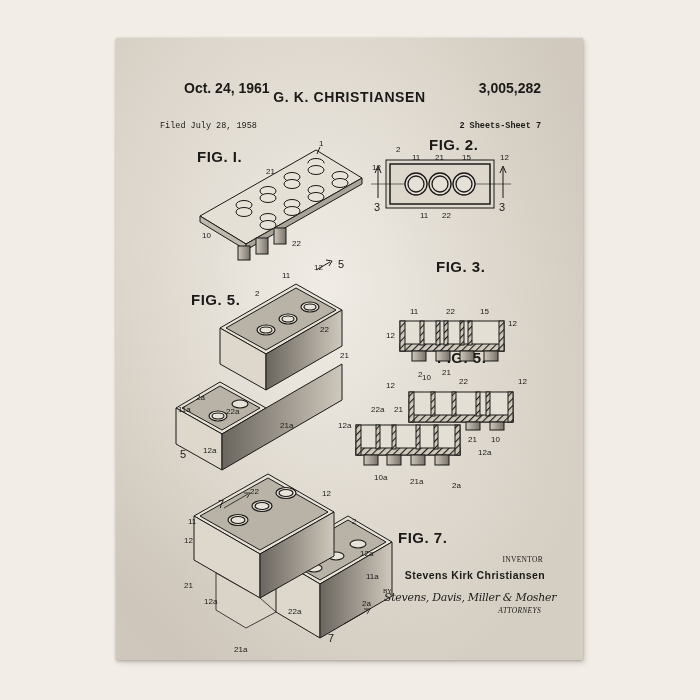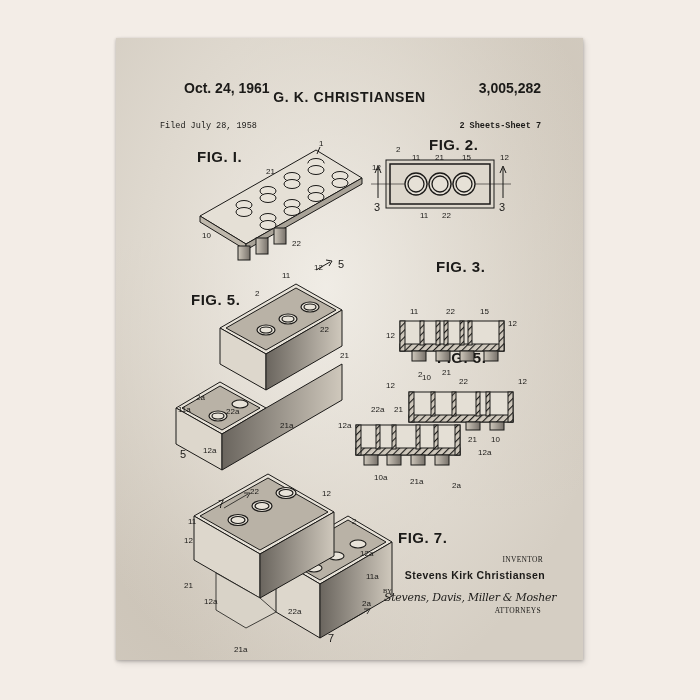--- a/index.html
+++ b/index.html
@@ -24,21 +24,21 @@
   .patno { right: 42px; top: 42px; font-size: 14px; font-weight: bold; font-family: Liberation Sans, sans-serif; }
   .inventor-head { left: 0; width: 467px; text-align: center; top: 51px; font-size: 14px; font-weight: bold; font-family: "Liberation Sans", sans-serif; letter-spacing: 0.6px; }
   .title { left: 0; width: 467px; text-align: center; top: 70px; font-size: 9.5px; font-family: "Liberation Mono", monospace; }
   .filed { left: 44px; top: 83px; font-size: 8.5px; font-family: "Liberation Mono", monospace; }
   .sheets { right: 42px; top: 83px; font-size: 8.5px; font-weight: bold; font-family: "Liberation Mono", monospace; }
   .fig-label { font-family: "Liberation Sans", sans-serif; font-weight: bold; font-size: 15px; letter-spacing: 0.5px; }
   .inv-caption { right: 40px; top: 517px; font-size: 7.5px; font-family: "Liberation Serif", serif; letter-spacing: 0.3px; }
   .inv-name { right: 38px; top: 531px; font-size: 10.5px; font-weight: bold; font-family: "Liberation Sans", sans-serif; letter-spacing: 0.4px; }
   .by { left: 267px; top: 549px; font-size: 6.5px; font-family: "Liberation Serif", serif; }
   .attorneys-sig { left: 268px; top: 553px; font-size: 11px; font-style: italic; font-family: "DejaVu Serif", serif; letter-spacing: -0.3px; text-align: right; }
-  .attorneys { right: 42px; top: 568px; font-size: 7.5px; font-family: "Liberation Serif", serif; letter-spacing: 0.3px; }
+  .attorneys { right: 42px; top: 568px; font-size: 7.5px; font-family: "Liberation Serif", serif; letter-spacing: 0.3px; font-style: italic; }
   svg.drawing { position: absolute; left: 0; top: 0; }
   .lbl { font-family: "Liberation Sans", sans-serif; font-size: 8px; fill: #1b1a18; }
   .lbl-big { font-family: "Liberation Sans", sans-serif; font-size: 11px; fill: #1b1a18; }
 </style>
 </head>
 <body>
 
 <div class="paper">
 
   <div class="abs date">Oct. 24, 1961</div>

